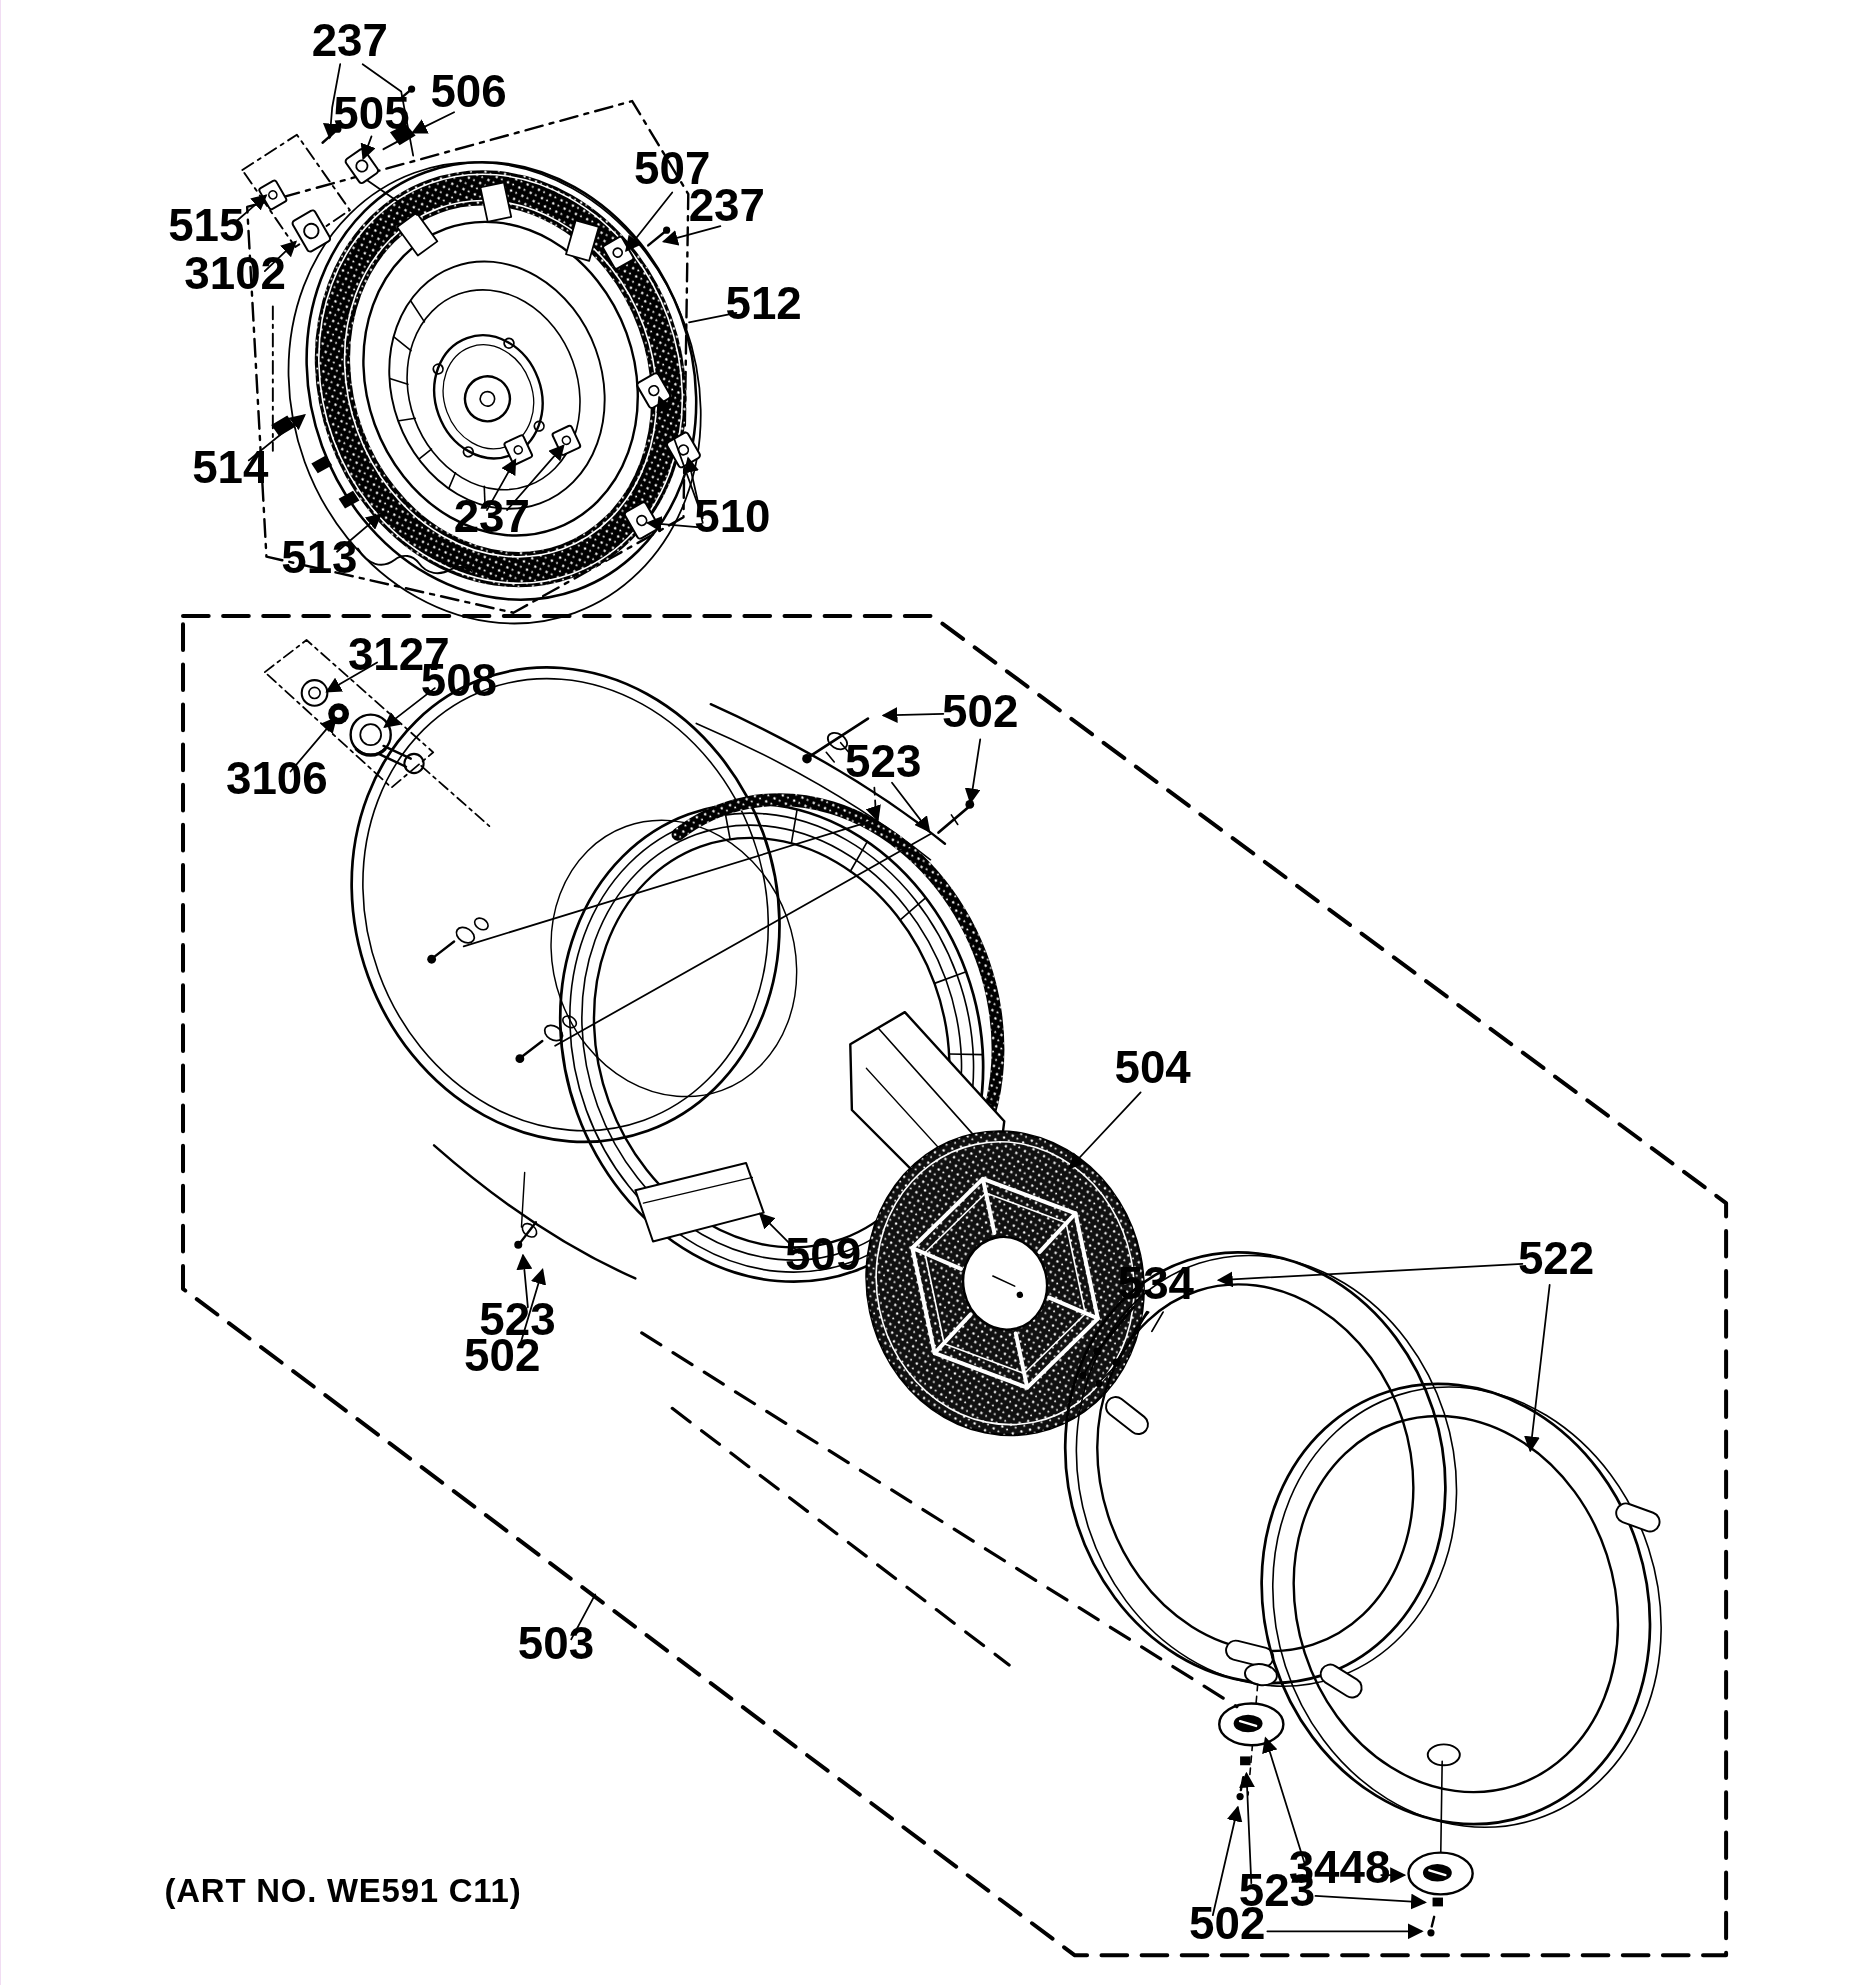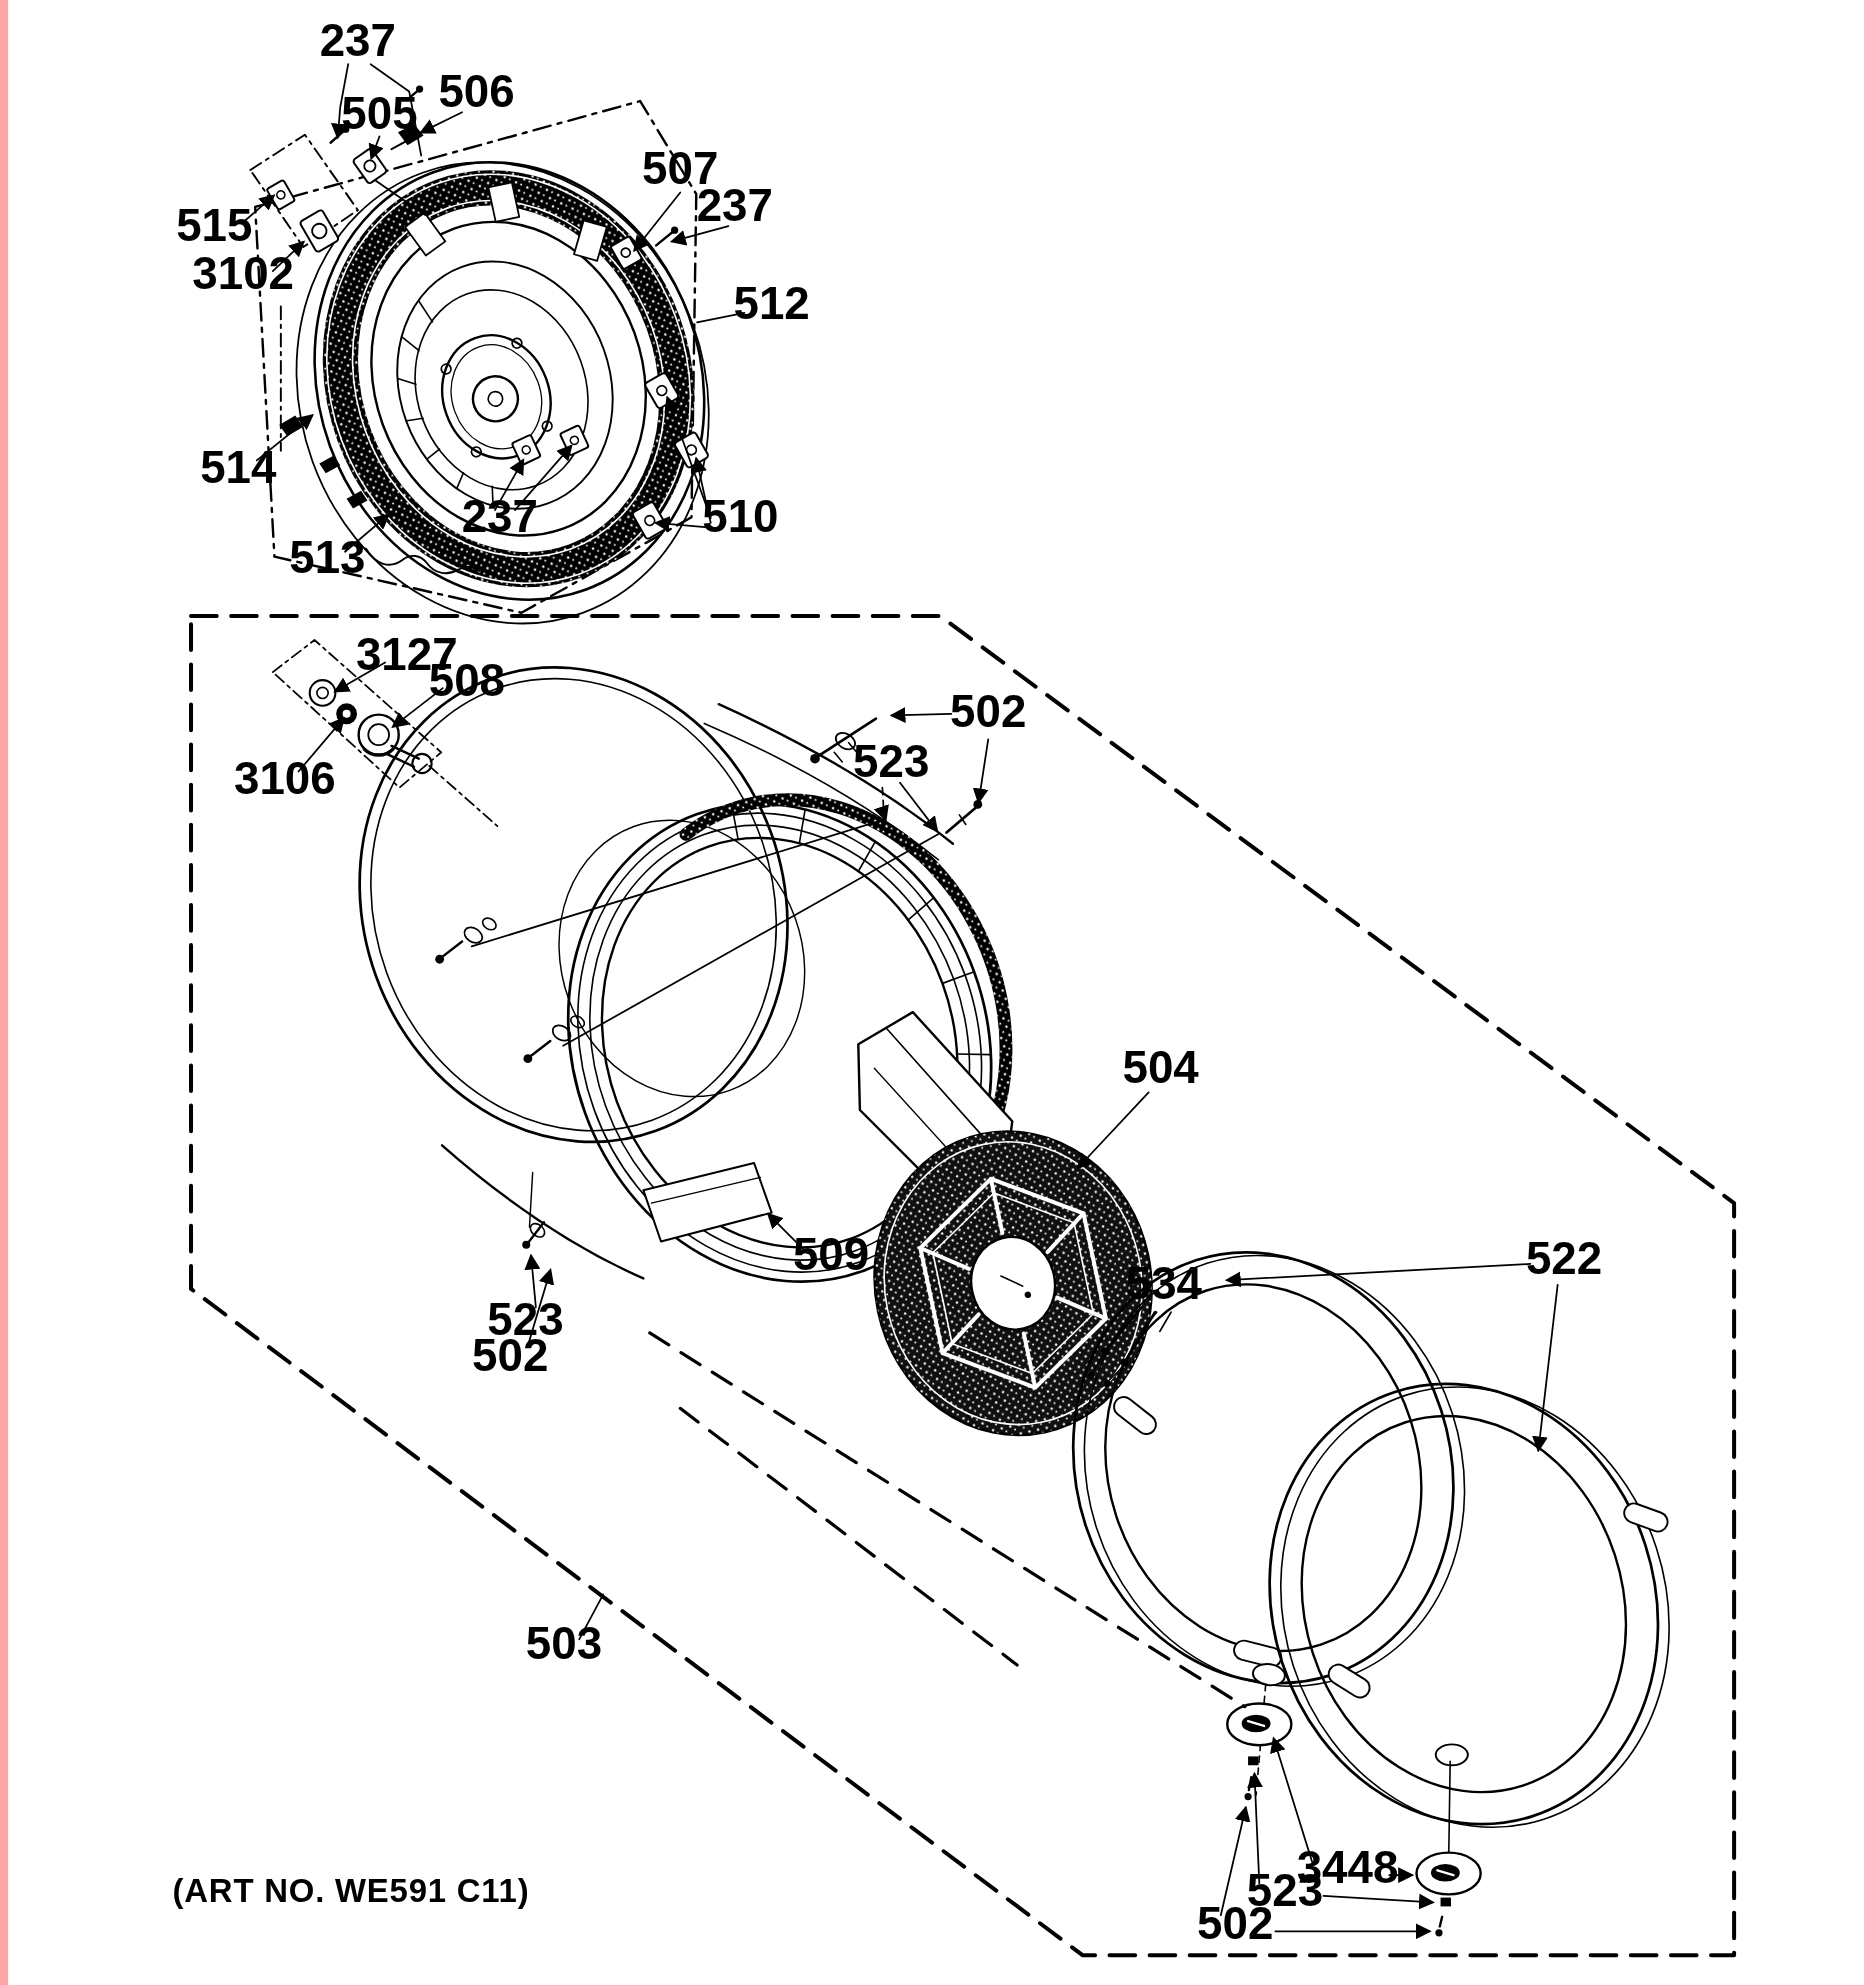--- a/index.html
+++ b/index.html
@@ -1,16 +1,16 @@
 <!DOCTYPE html>
 <html style="font-size:13px"><head>
 <meta charset="utf-8">
 <style>
   html,body{margin:0;padding:0;background:#ffffff;width:1865px;height:1985px;overflow:hidden;}
-  #stage{position:relative;width:1826px;height:1985px;background:#fca5a5;padding-left:8px;}
+  #stage{position:relative;width:1826px;height:1985px;background:#a21caf;}
   svg{display:block;}
   svg text{font-family:"Liberation Sans","DejaVu Sans",sans-serif;font-weight:700;font-size:57px;fill:#000;}
   svg text#art-no{font-size:41px;letter-spacing:1px;}
 </style>
 </head>
 <body>
 
 <div id="stage">
 <svg id="diagram-svg" viewBox="0 0 2325 2475" width="1865" height="1985" stroke-linecap="round" stroke-linejoin="round">
   <defs>

